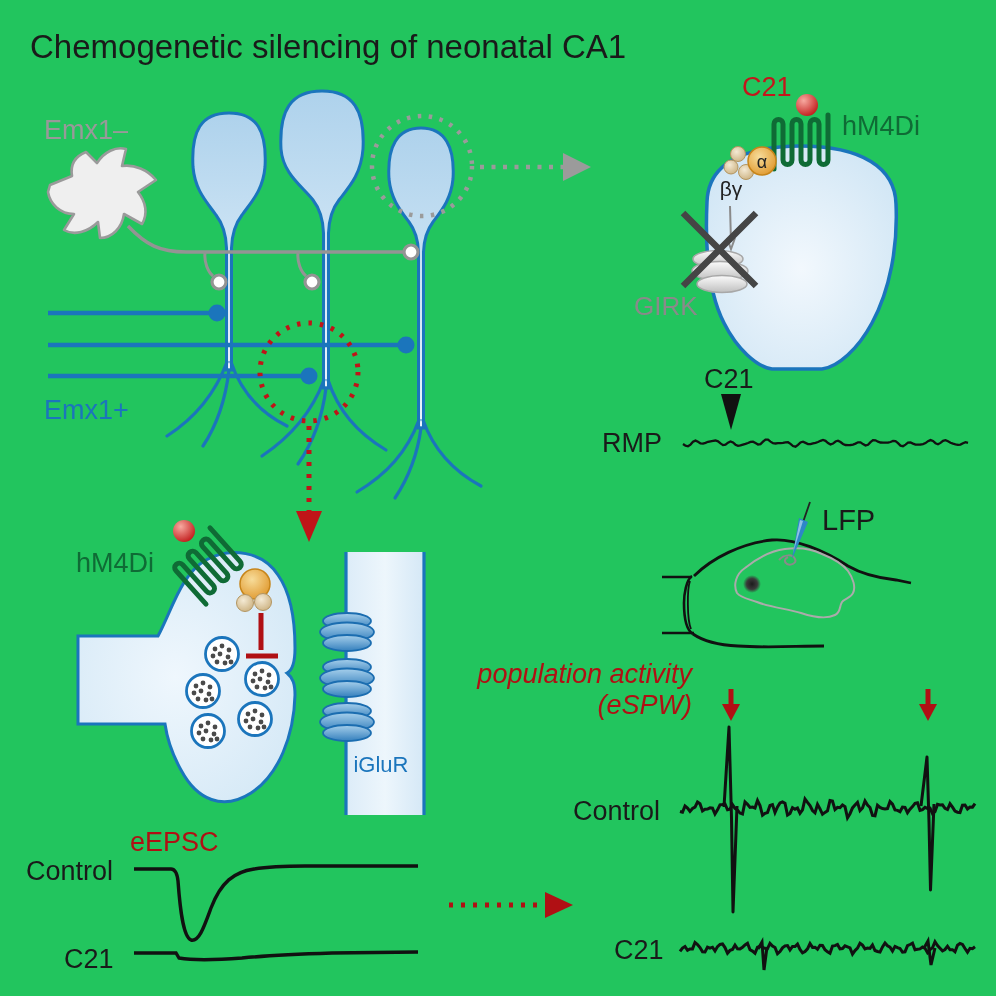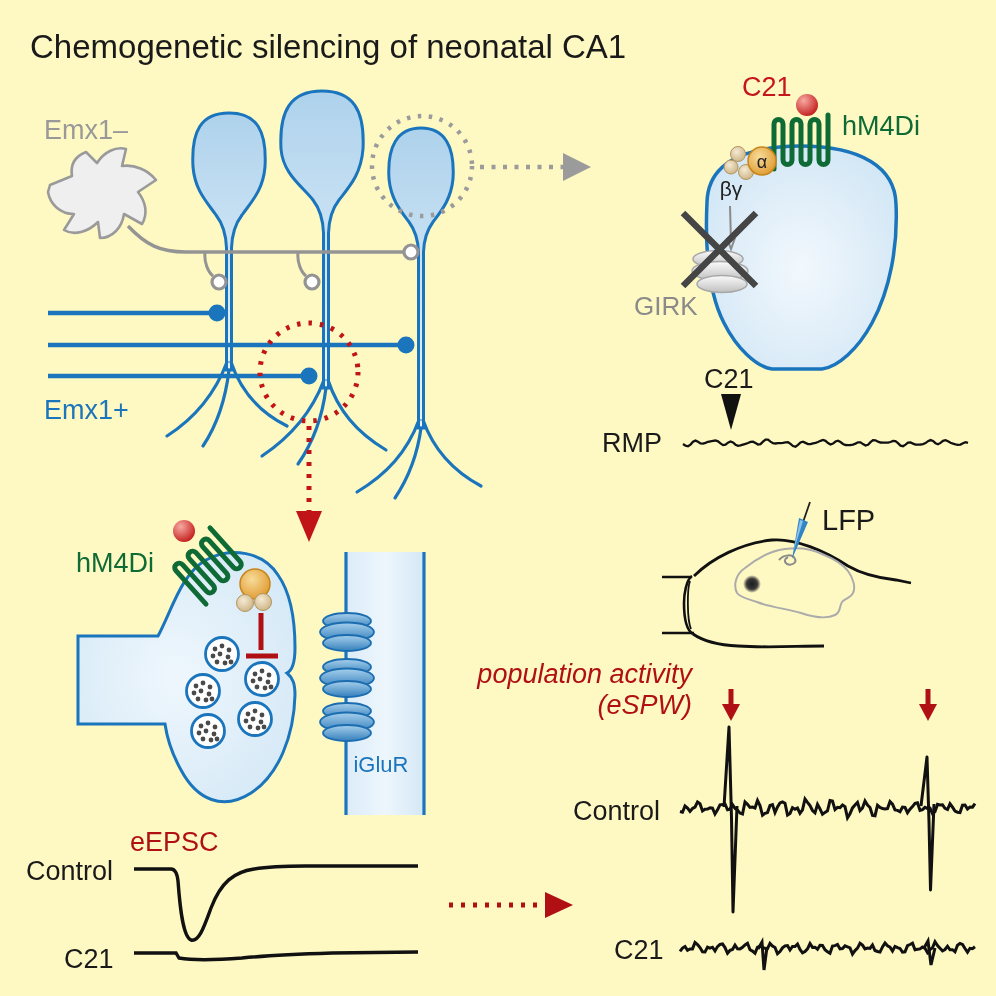--- a/index.html
+++ b/index.html
@@ -1,16 +1,16 @@
 <!DOCTYPE html>
 <html><head>
 <meta charset="utf-8">
 <style>
   html,body{margin:0;padding:0;background:#ffffff;}
-  .fig{position:relative;width:996px;height:996px;background:#fef9c3;overflow:hidden;
+  .fig{position:relative;width:996px;height:996px;background:#22c55e;overflow:hidden;
        font-family:"Liberation Sans",sans-serif;}
   .fig svg{position:absolute;left:0;top:0;}
   text{font-family:"Liberation Sans",sans-serif;}
 </style>
 </head>
 <body>
 
 <div class="fig">
 <svg width="996" height="996" viewBox="0 0 996 996">
   <defs>

